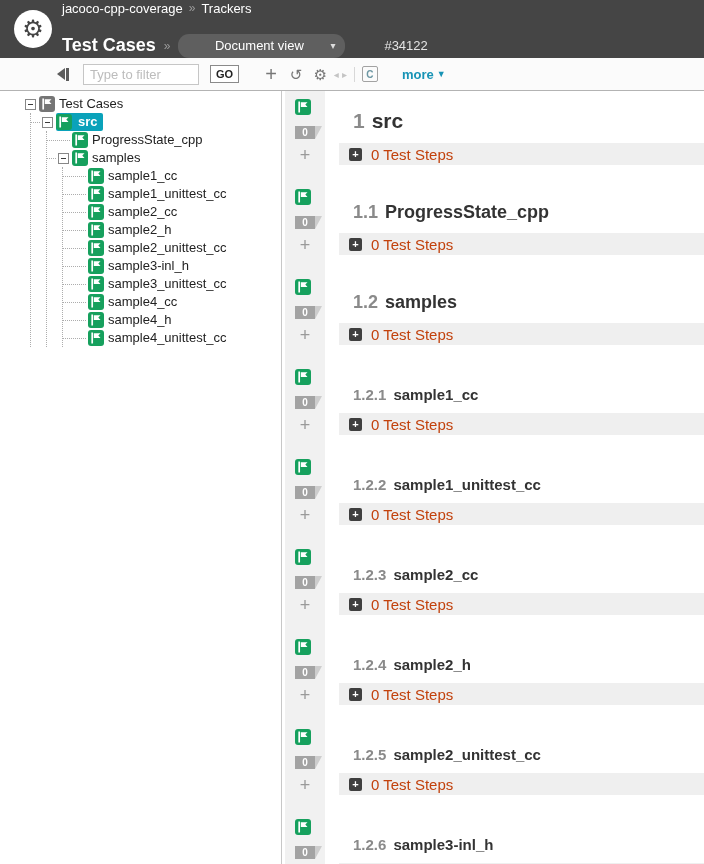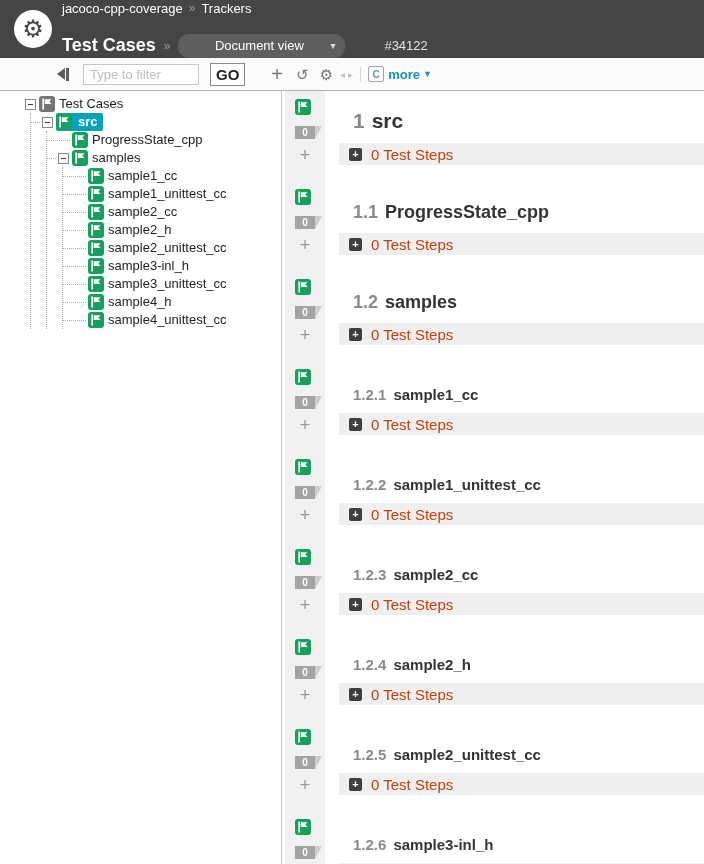--- a/index.html
+++ b/index.html
@@ -27,34 +27,34 @@
   
   .toolbar { height:33px; background:#fbfbfb; border-bottom:1px solid #b3b3b3;
              display:flex; align-items:center;padding-left:48px; }
   .collapse-icon { display:flex; align-items:center; margin-left:9px; cursor:pointer; }
   .collapse-tri { width:0; height:0; border-top:6px solid transparent; border-bottom:6px solid transparent;
                   border-right:8px solid #5c5c5c; }
   .collapse-bar { width:3px; height:13px; background:#5c5c5c; margin-left:1px; }
   .filter-input { margin-left:14px; width:116px; height:21px; border:1px solid #c6c6c6; font-size:13px;
                   padding:0 6px; color:#444; font-family:"Liberation Sans", sans-serif; }
   .filter-input::placeholder { color:#bcbcbc; }
-  .go-btn { margin-left:11px; border:1px solid #8a8a8a; background:#fff; font-weight:bold; font-size:15px;
+  .go-btn { margin-left:11px; border:1px solid #8a8a8a; background:#fff; font-weight:bold; font-size:11px;
             color:#222; padding:2px 5px; cursor:pointer; font-family:"Liberation Sans", sans-serif; }
   .tb-ico { color:#777; cursor:pointer; line-height:1; }
   .tb-plus { font-size:20px; margin-left:26px; font-weight:normal; }
   .tb-hist { font-size:15px; margin-left:13px; }
   .tb-gear { font-size:15px; margin-left:11px; }
   .tb-arrow { color:#c4c4c4; font-size:10px; cursor:pointer; }
   .tb-prev { margin-left:7px; }
   .tb-next { margin-left:3px; }
   .tb-divider { width:1px; height:15px; background:#d8d8d8; margin-left:7px; }
   .c-box { margin-left:7px; width:16px; height:16px; border:1px solid #a2a2a2; border-radius:2px;
            display:flex; align-items:center; justify-content:center; font-size:10px; font-weight:bold;
            color:#6d97a3; cursor:pointer; }
-  .more-link { margin-left:4px; color:#1793b5; font-size:13px; font-weight:bold; cursor:pointer;
+  .more-link { margin-left:24px; color:#1793b5; font-size:13px; font-weight:bold; cursor:pointer;
                display:flex; align-items:center; gap:3px; }
   .more-caret { font-size:9px; }
 
   
   .main { display:flex; height:773px; }
   .tree-panel { width:282px; flex:none; border-right:1px solid #c8c8c8; background:#fff;
                 padding:4px 0 0 25px; overflow:hidden; font-size:13px; color:#222; }
   ul { list-style:none; }
   .children { margin-left:15px; border-left:1px dotted #adadad; }
   .children.first { margin-left:5px; }
@@ -317,20 +317,35 @@
     <div class="tree-row">
       <span class="stub leaf"></span>
 
       <span class="row-core">
         <span class="flag">
           <svg width="10" height="12" viewBox="0 0 10 12">
             <path d="M1.2 0.5v11" stroke="#ffffff" stroke-width="1.7"></path>
             <path d="M2.8 1.2h6.7L7.3 3.6l2.2 2.5H2.8z" fill="#ffffff"></path>
           </svg>
         </span>
+        <span class="tree-label">sample4_cc</span>
+      </span>
+    </div>
+  </li>
+                      <li>
+    <div class="tree-row">
+      <span class="stub leaf"></span>
+
+      <span class="row-core">
+        <span class="flag">
+          <svg width="10" height="12" viewBox="0 0 10 12">
+            <path d="M1.2 0.5v11" stroke="#ffffff" stroke-width="1.7"></path>
+            <path d="M2.8 1.2h6.7L7.3 3.6l2.2 2.5H2.8z" fill="#ffffff"></path>
+          </svg>
+        </span>
         <span class="tree-label">sample4_h</span>
       </span>
     </div>
   </li>
                       <li>
     <div class="tree-row">
       <span class="stub leaf"></span>
 
       <span class="row-core">
         <span class="flag">

